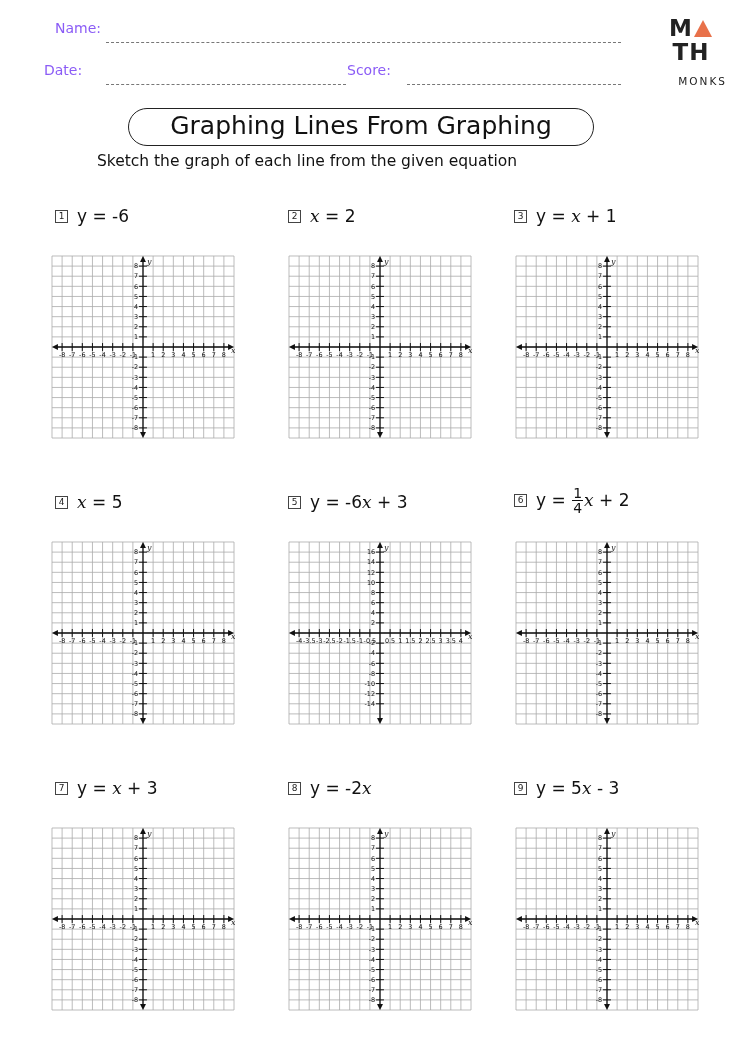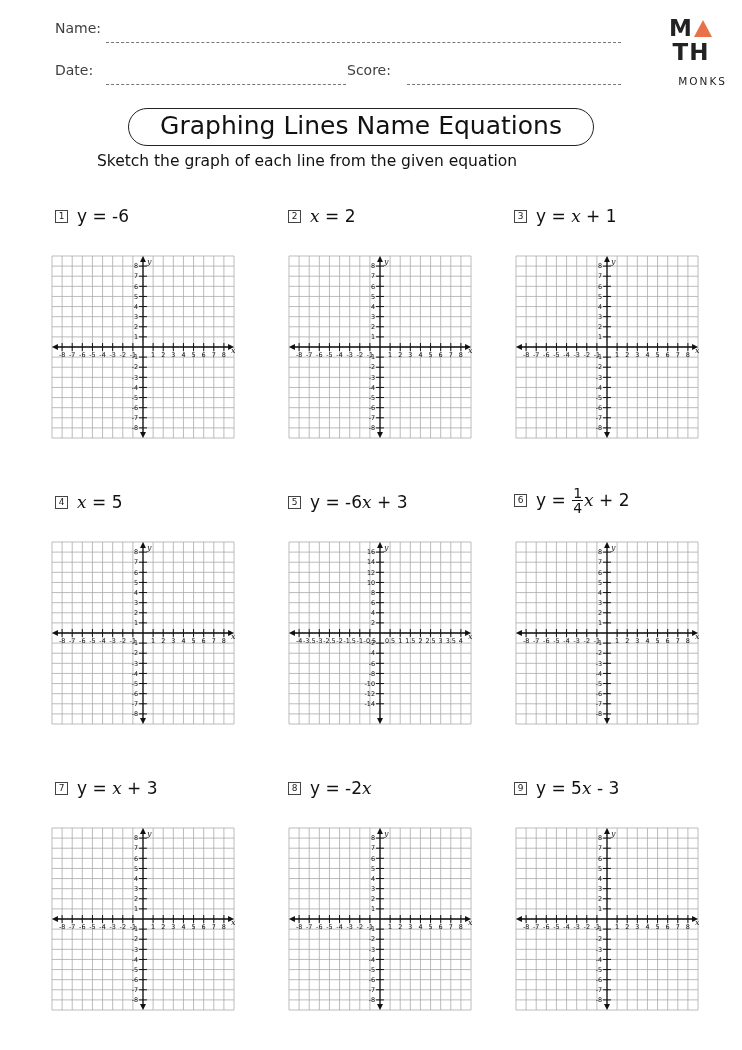--- a/index.html
+++ b/index.html
@@ -1,18 +1,18 @@
 <!DOCTYPE html>
 <html><head>
 <meta charset="utf-8">
 <style>
   html, body { margin: 0; padding: 0; background: #ffffff; }
   body { width: 742px; height: 1050px; position: relative; overflow: hidden; font-family: "DejaVu Sans", sans-serif; color: #111; }
   .abs { position: absolute; }
-  .field-label { font-size: 14px; color: #404040; text-align: center; }
+  .field-label { font-size: 14px; color: #8b5cf6; text-align: center; }
   .dotline { position: absolute; border-bottom: 1.5px dashed #777; height: 0; }
   .logo { position: absolute; left: 651px; top: 16px; width: 80px; text-align: center; }
   .logo-main { font-family: "DejaVu Sans", sans-serif; font-size: 23px; letter-spacing: 1px; color: #222; line-height: 24px; font-weight: bold; }
   .logo-tri { display: inline-block; width: 0; height: 0; border-left: 9px solid transparent; border-right: 9px solid transparent; border-bottom: 17px solid #e8714a; vertical-align: -1px; margin: 0 1px; }
   .logo-sub { font-size: 10.5px; letter-spacing: 2px; color: #222; text-align: right; margin-top: 11px; padding-right: 4px; }
   .title-pill { position: absolute; left: 128px; top: 108px; width: 466px; height: 38px; border: 1.5px solid #222; border-radius: 20px; box-sizing: border-box; text-align: center; font-size: 25px; line-height: 34px; color: #111; }
   .subtitle { position: absolute; left: 0; width: 614px; top: 152px; text-align: center; font-size: 15.5px; color: #111; }
   .problem { position: absolute; font-size: 17px; color: #111; display: flex; align-items: center; }
   .num-box { display: inline-block; width: 11px; height: 11px; border: 1px solid #444; font-size: 9px; line-height: 11px; text-align: center; margin-right: 9px; color: #222; }
   .eq { font-family: "DejaVu Sans", sans-serif; font-size: 17px; }
@@ -20,31 +20,31 @@
   .frac { display: inline-flex; flex-direction: column; vertical-align: middle; text-align: center; font-size: 14px; line-height: 14px; margin: 0 1px; }
   .frac .num { border-bottom: 1px solid #111; padding: 0 1px; }
   .graph { position: absolute; width: 184px; height: 184px; }
   .graph svg { width: 184px; height: 184px; display: block; }
 </style>
 </head>
 <body>
 
 <div class="abs field-label" style="left:55px; top:20px;">Name:</div>
 <div class="dotline" style="left:106px; top:42px; width:515px;"></div>
-<div class="abs field-label" style="left:55px; top:62px;">Date:</div>
+<div class="abs field-label" style="left:44px; top:62px;">Date:</div>
 <div class="dotline" style="left:106px; top:84px; width:240px;"></div>
 <div class="abs field-label" style="left:347px; top:62px;">Score:</div>
 <div class="dotline" style="left:407px; top:84px; width:214px;"></div>
 
 <div class="logo">
   <div class="logo-main"><span>M</span><span class="logo-tri"></span><span>TH</span></div>
   <div class="logo-sub">MONKS</div>
 </div>
 
-<div class="title-pill">Graphing Lines Name Equations</div>
+<div class="title-pill">Graphing Lines From Graphing</div>
 <div class="subtitle">Sketch the graph of each line from the given equation</div>
 
 <div class="problem" style="left:55px; top:206px;">
   <span class="num-box">1</span>
   <span class="eq"><span>y = -6</span></span>
 </div>
 <div class="problem" style="left:288px; top:206px;">
   <span class="num-box">2</span>
   <span class="eq"><i>x</i><span> = 2</span></span>
 </div>

